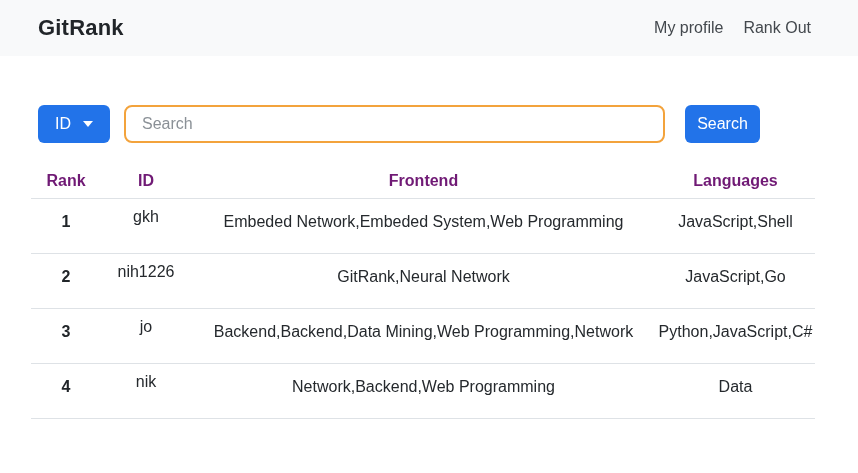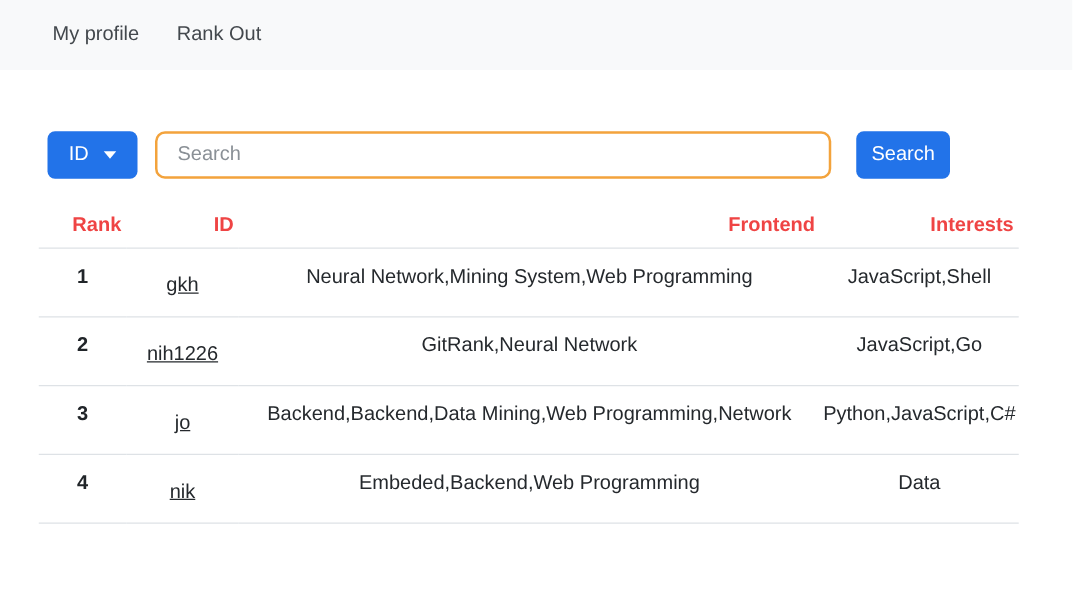--- a/index.html
+++ b/index.html
@@ -3,21 +3,21 @@
 <meta charset="utf-8">
 <style>
   * { margin:0; padding:0; box-sizing:border-box; }
   html,body { width:858px; height:473px; background:#ffffff;
     font-family:"Liberation Sans","DejaVu Sans",sans-serif; color:#212529; }
 
   
   .navbar { height:56px; background:#f8f9fa; display:flex; align-items:center;
     justify-content:space-between; padding:0 43px 0 38px; }
   .brand { font-size:22px; font-weight:700; color:#212529; cursor:pointer; letter-spacing:.2px; }
-  .nav-links { display:flex; gap:22px; }
+  .nav-links { display:flex; gap:12px; }
   .nav-link { font-size:16px; color:#43484d; cursor:pointer; padding:2px 4px; }
 
   
   .toolbar { margin:49px 0 0 38px; display:flex; align-items:center; }
   .filter-btn { width:72px; height:38px; background:#2273e9; border:none; border-radius:6px;
     color:#ffffff; font-size:16px; display:flex; align-items:center; justify-content:center;
     gap:12px; cursor:pointer; font-family:inherit; }
   .caret { width:0; height:0; border-left:5px solid transparent; border-right:5px solid transparent;
     border-top:6px solid #ffffff; display:inline-block; }
   .search-input { margin-left:14px; width:541px; height:38px; border:2px solid #f3a33c;
@@ -25,31 +25,32 @@
     font-family:inherit; background:#fff; }
   .search-input::placeholder { color:#8a9096; }
   .search-btn { margin-left:20px; width:75px; height:38px; background:#2273e9; border:none;
     border-radius:6px; color:#ffffff; font-size:16px; cursor:pointer; font-family:inherit; }
 
   
   .table-wrap { margin:20px 0 0 31px; width:784px; }
   table { width:100%; border-collapse:collapse; font-size:16px; table-layout:fixed; }
   col.c-rank { width:70px; } col.c-id { width:90px; }
   col.c-interests { width:465px; } col.c-langs { width:159px; }
-  thead th { font-weight:700; color:#ef4444; text-align:right; padding:9px 4px 8px;
+  thead th { font-weight:700; color:#701a75; text-align:center; padding:9px 4px 8px;
     border-bottom:1px solid #dee2e6; font-size:16px; }
   tbody td { text-align:center; vertical-align:top; height:55px; padding-top:14px;
     border-bottom:1px solid #dee2e6; color:#25292d; overflow:hidden; white-space:nowrap; }
   td.rank-cell { font-weight:700; color:#212529; }
-  td.id-cell { padding-top:21px;text-decoration:underline; }
+  td.id-cell { padding-top:9px; }
 </style>
 </head>
 <body>
 
 <header class="navbar">
+  <div class="brand">GitRank</div>
   <nav class="nav-links">
     <span class="nav-link">My profile</span>
     <span class="nav-link">Rank Out</span>
   </nav>
 </header>
 
 <div class="toolbar">
   <button class="filter-btn">
     <span>ID</span>
     <span class="caret"></span>
@@ -64,43 +65,43 @@
         <col class="c-rank">
         <col class="c-id">
         <col class="c-interests">
         <col class="c-langs">
       </colgroup>
     <thead>
       <tr>
         <th>Rank</th>
         <th>ID</th>
         <th>Frontend</th>
-        <th>Interests</th>
+        <th>Languages</th>
       </tr>
     </thead>
     <tbody>
       <tr>
         <td class="rank-cell">1</td>
         <td class="id-cell">gkh</td>
-        <td>Neural Network,Mining System,Web Programming</td>
+        <td>Embeded Network,Embeded System,Web Programming</td>
         <td>JavaScript,Shell</td>
       </tr>
       <tr>
         <td class="rank-cell">2</td>
         <td class="id-cell">nih1226</td>
         <td>GitRank,Neural Network</td>
         <td>JavaScript,Go</td>
       </tr>
       <tr>
         <td class="rank-cell">3</td>
         <td class="id-cell">jo</td>
         <td>Backend,Backend,Data Mining,Web Programming,Network</td>
         <td>Python,JavaScript,C#</td>
       </tr>
       <tr>
         <td class="rank-cell">4</td>
         <td class="id-cell">nik</td>
-        <td>Embeded,Backend,Web Programming</td>
+        <td>Network,Backend,Web Programming</td>
         <td>Data</td>
       </tr>
     </tbody>
   </table>
 </div>
 
 </body></html>

